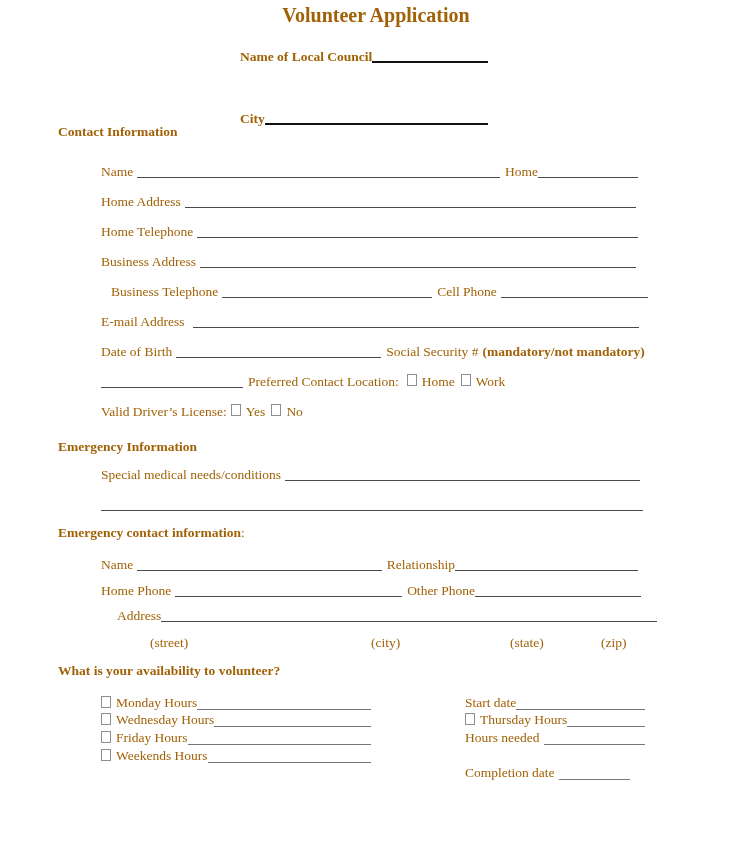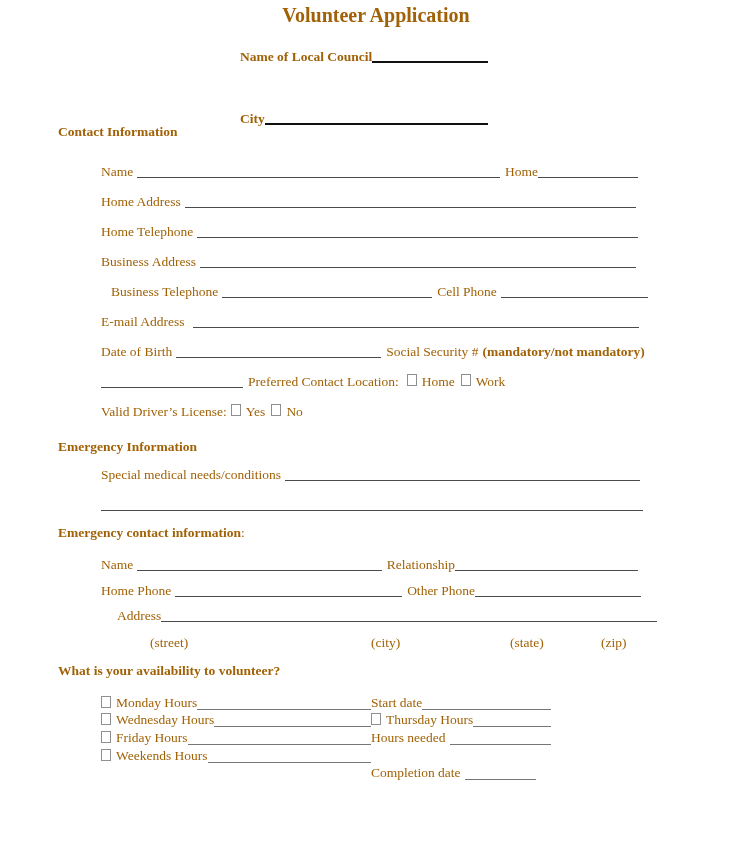--- a/index.html
+++ b/index.html
@@ -25,21 +25,21 @@
     flex:0 0 auto;display:inline-block;width:8px;height:10px;
     border:1px solid #8f8f8f;background:#fff;margin:0 5px 2px 0;
   }
   .title{
     position:absolute;top:3px;left:0;width:752px;text-align:center;
     font-size:20px;font-weight:bold;line-height:24px;
   }
   .caption{position:absolute;bottom:0;}
   .avail-grid{
     position:absolute;left:101px;top:692px;
-    display:grid;grid-template-columns:270px 180px;
+    display:grid;grid-template-columns:270px 180px;column-gap:94px;
     grid-auto-rows:17.7px;
   }
   .gcell{display:flex;align-items:flex-end;line-height:15px;white-space:nowrap;}
   .c2r1{grid-column:2;grid-row:1;}
   .c2r3{grid-column:2;grid-row:3;}
   .c2r5{grid-column:2;grid-row:5;}
 </style>
 </head>
 <body>
 

